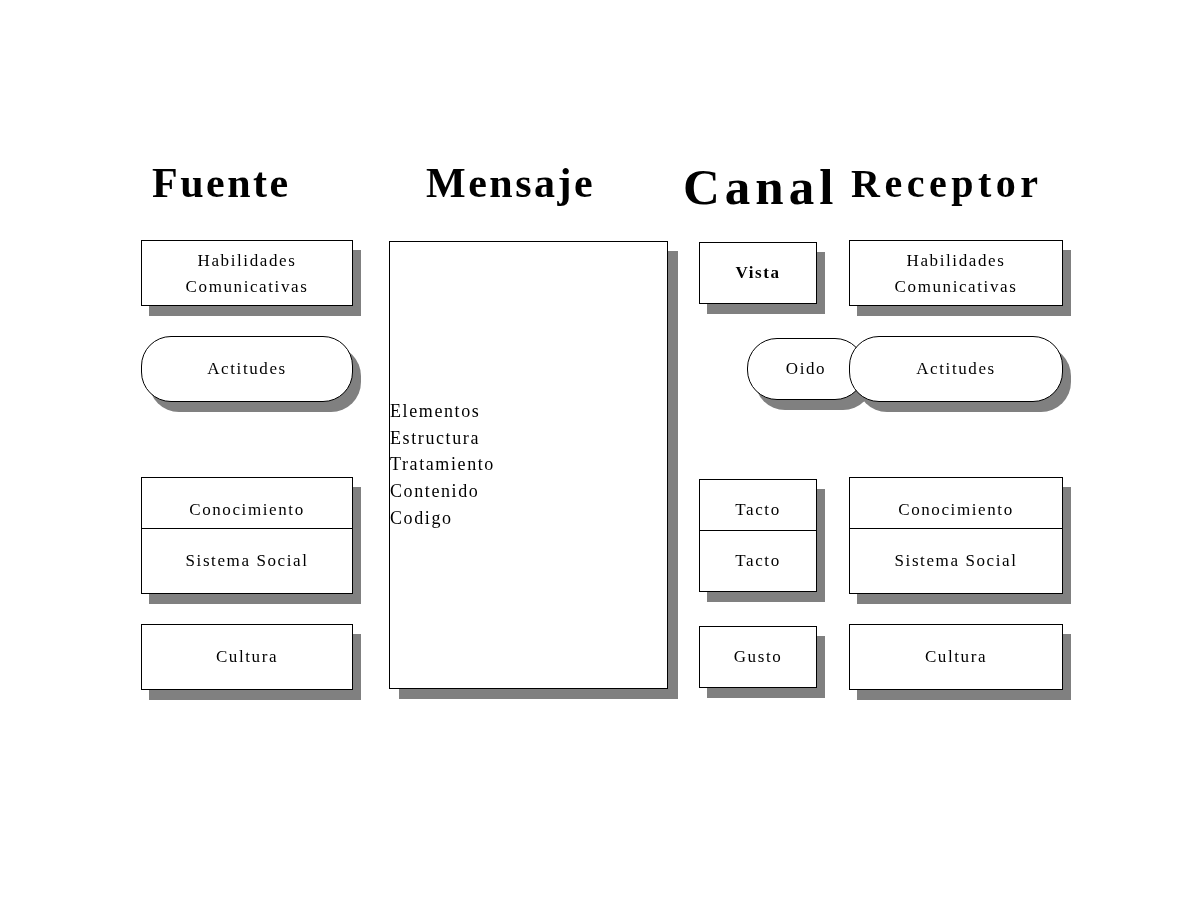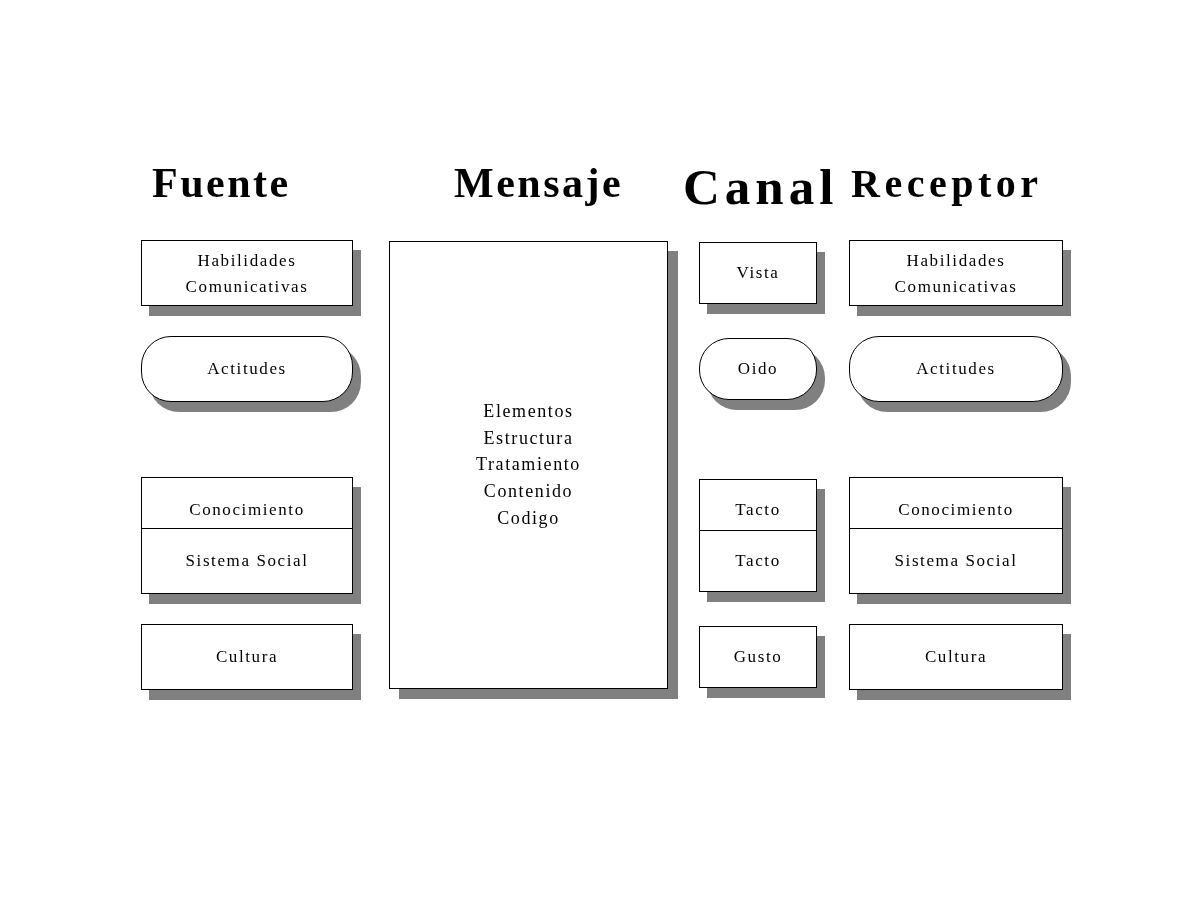--- a/index.html
+++ b/index.html
@@ -29,21 +29,20 @@
     left: 152px;
     top: 162px;
     font-size: 42px;
     letter-spacing: 2.5px;
   }
   #heading-mensaje {
     left: 426px;
     top: 162px;
     font-size: 42px;
     letter-spacing: 2.5px;
-    margin-left: 28px;
   }
   #heading-canal {
     left: 683px;
     top: 162px;
     font-size: 51px;
     letter-spacing: 5px;
   }
   #heading-receptor {
     left: 851px;
     top: 164px;
@@ -98,22 +97,22 @@
   .row-2 { top: 432px; margin-top: 45px; }
   .row-3 { top: 528px; }
   .row-4 { top: 624px; }
   .row-0.box-shadow-layer { top: 250px; }
   .row-1.box-shadow-layer { top: 346px; }
   .row-2.box-shadow-layer { top: 442px; }
   .row-3.box-shadow-layer { top: 538px; }
   .row-4.box-shadow-layer { top: 634px; }
 
   
-  .col-canal .row-0 { top: 242px; }
-  .col-canal .row-1 { top: 338px; }
+  .col-canal .row-0 { top: 242px; font-weight: bold; }
+  .col-canal .row-1 { top: 338px; margin-left: 48px; }
   .col-canal .row-2 { top: 434px; }
   .col-canal .row-3 { top: 530px; }
   .col-canal .row-4 { top: 626px; }
   .col-canal .row-0.box-shadow-layer { top: 252px; }
   .col-canal .row-1.box-shadow-layer { top: 348px; }
   .col-canal .row-2.box-shadow-layer { top: 444px; }
   .col-canal .row-3.box-shadow-layer { top: 540px; }
   .col-canal .row-4.box-shadow-layer { top: 636px; }
 
   
@@ -136,21 +135,21 @@
     height: 448px;
     background: #808080;
     z-index: 1;
   }
   #mensaje-text {
     position: absolute;
     left: 0;
     right: 0;
     top: 50%;
     transform: translateY(-50%);
-    text-align: center;
+    text-align: left;
     font-family: "Liberation Serif", "DejaVu Serif", serif;
     font-size: 18px;
     letter-spacing: 1.6px;
     color: #000000;
     line-height: 1.48;
     white-space: pre-line;
   }
 </style>
 </head>
 <body>

